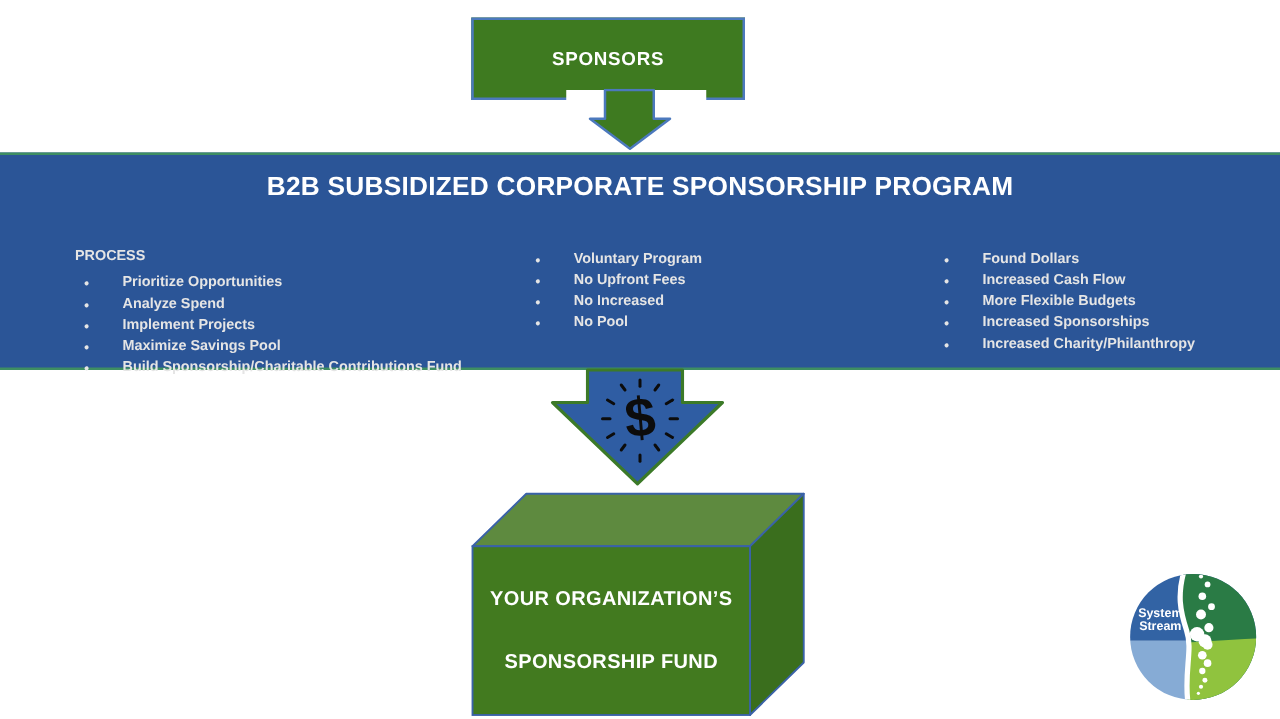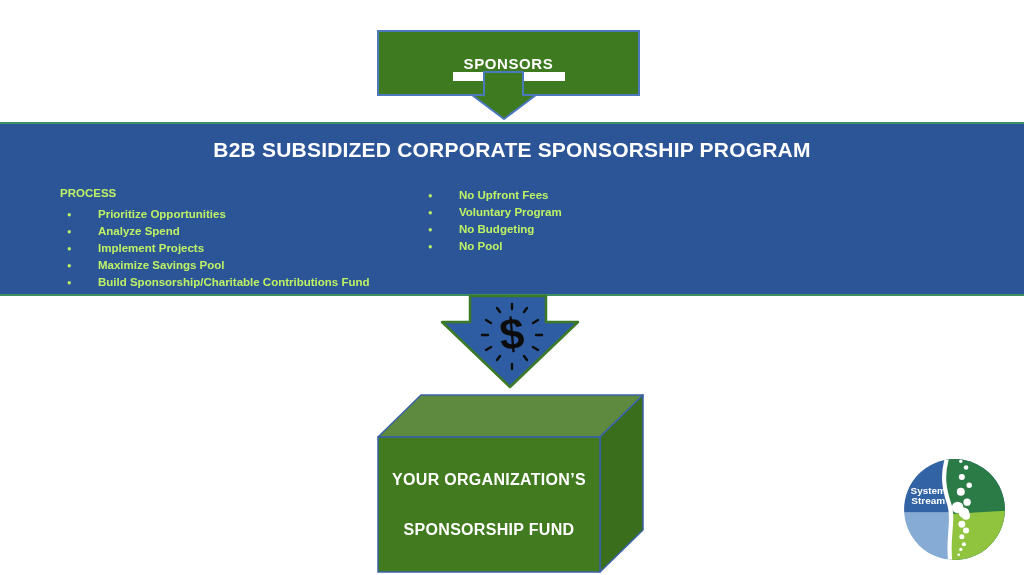--- a/index.html
+++ b/index.html
@@ -3,40 +3,40 @@
 <meta charset="utf-8">
 <style>
   html,body{margin:0;padding:0;}
   body{
     width:1024px;height:575px;position:relative;overflow:hidden;
     background:#ffffff;
     font-family:"Liberation Sans", sans-serif;
   }
   
   .sponsors-box{
-    position:absolute;left:377px;top:14px;width:263px;height:66px;
+    position:absolute;left:377px;top:14px;width:219px;height:66px;
     background:#3E7A20;border:2px solid #4C79BD;box-sizing:border-box;
-    display:flex;align-items:center;justify-content:center;margin-top:16px;
+    display:flex;align-items:center;justify-content:center;
   }
   .sponsors-box .label{
     color:#ffffff;font-weight:bold;font-size:15px;letter-spacing:.6px;
   }
   
   .svg-abs{position:absolute;}
   
   .banner{
     position:absolute;left:0;top:122px;width:1024px;height:174px;
     background:#2B5597;box-sizing:border-box;
     border-top:2px solid #3E8E62;border-bottom:2px solid #3E8E62;
   }
   .banner-title{
     position:absolute;left:0;top:14px;width:100%;
     text-align:center;color:#ffffff;font-weight:bold;font-size:21px;letter-spacing:.2px;
   }
-  .col{position:absolute;top:63px;color:#bef264;}
+  .col{position:absolute;top:75px;color:#e5e5e5;}
   .col-process{left:60px;width:345px;}
   .col-benefits{left:421px;width:290px;}
   .col-results{left:748px;width:270px;}
   .col-header{font-weight:bold;font-size:11.5px;margin-bottom:7px;}
   .col ul{list-style:none;margin:0;padding:0;}
   .col li{
     position:relative;padding-left:38px;line-height:17px;
     font-weight:bold;font-size:11.5px;white-space:nowrap;
   }
   .col li::before{
@@ -78,28 +78,35 @@
       <li>Prioritize Opportunities</li>
       <li>Analyze Spend</li>
       <li>Implement Projects</li>
       <li>Maximize Savings Pool</li>
       <li>Build Sponsorship/Charitable Contributions Fund</li>
     </ul>
   </div>
 
   <div class="col col-benefits">
     <ul>
+      <li>Voluntary Program</li>
       <li>No Upfront Fees</li>
-      <li>Voluntary Program</li>
-      <li>No Budgeting</li>
+      <li>No Increased</li>
       <li>No Pool</li>
     </ul>
   </div>
 
   <div class="col col-results">
+    <ul>
+      <li>Found Dollars</li>
+      <li>Increased Cash Flow</li>
+      <li>More Flexible Budgets</li>
+      <li>Increased Sponsorships</li>
+      <li>Increased Charity/Philanthropy</li>
+    </ul>
   </div>
 </div>
 
 <svg class="svg-abs" style="left:430px;top:293px;width:190px;height:97px;" viewBox="430 293 190 97">
   <rect x="436" y="296" width="176" height="27" fill="#ffffff"></rect>
   <polygon points="470,296 546,296 546,322 578,322 510,387 442,322 470,322" fill="#2F5DA3" stroke="#3C7A28" stroke-width="2.5" stroke-linejoin="round"></polygon>
   <g stroke="#0c0c0c" stroke-width="2.4" stroke-linecap="round">
     <line x1="512" y1="309" x2="512" y2="304"></line>
     <line x1="524" y1="312" x2="527" y2="308"></line>
     <line x1="533" y1="323" x2="538" y2="320"></line>

